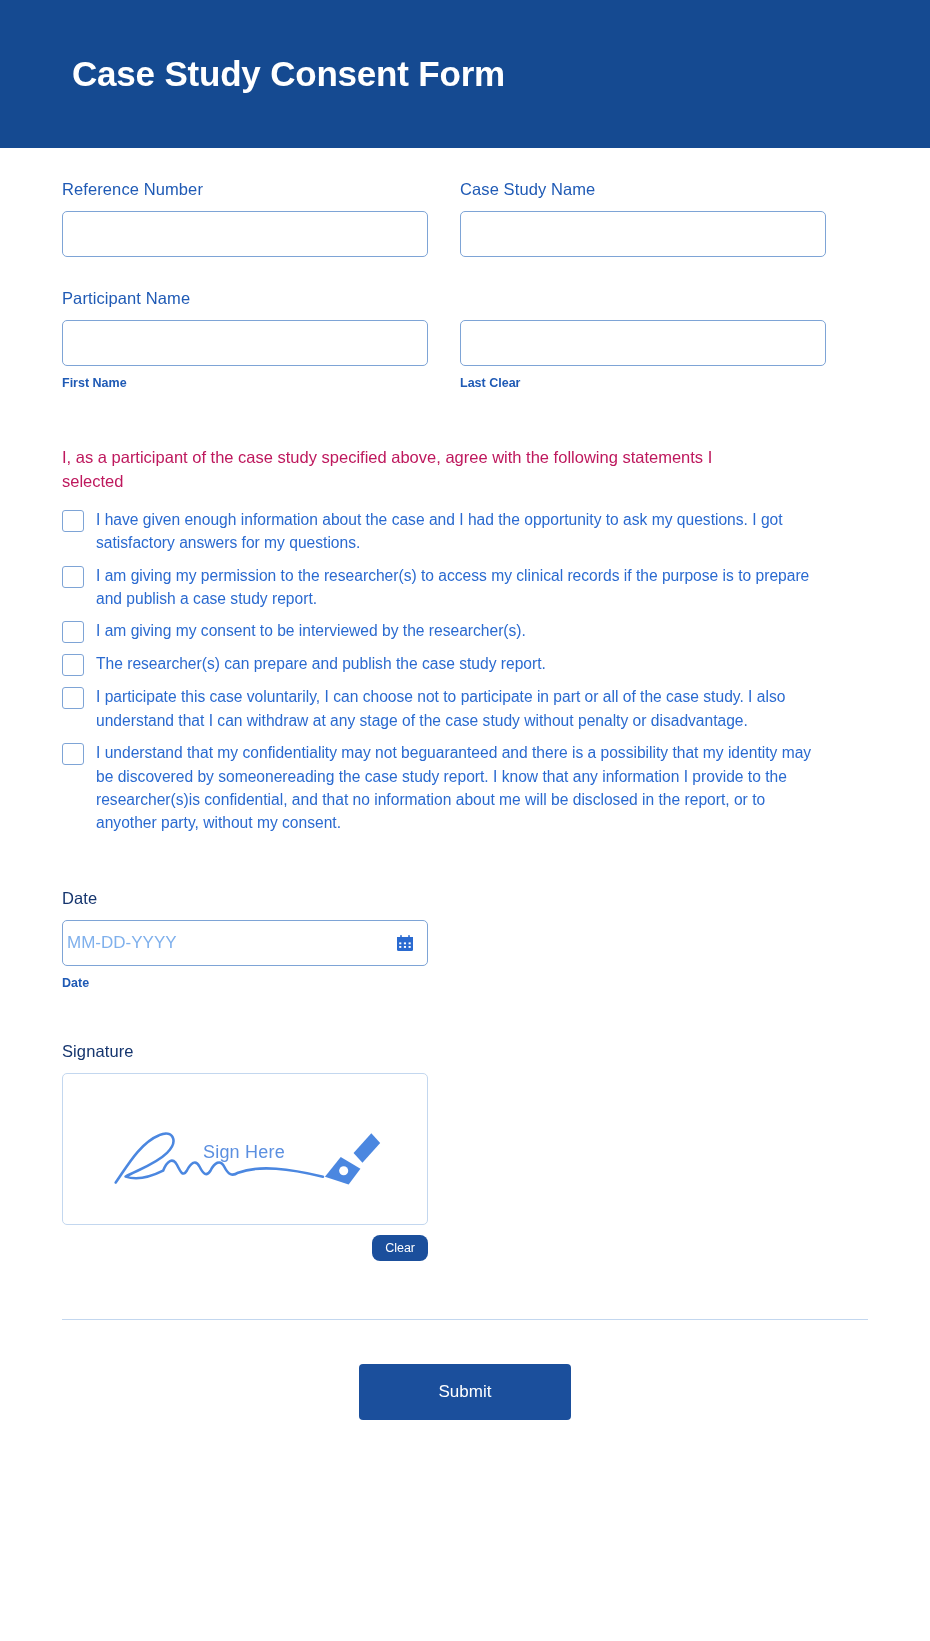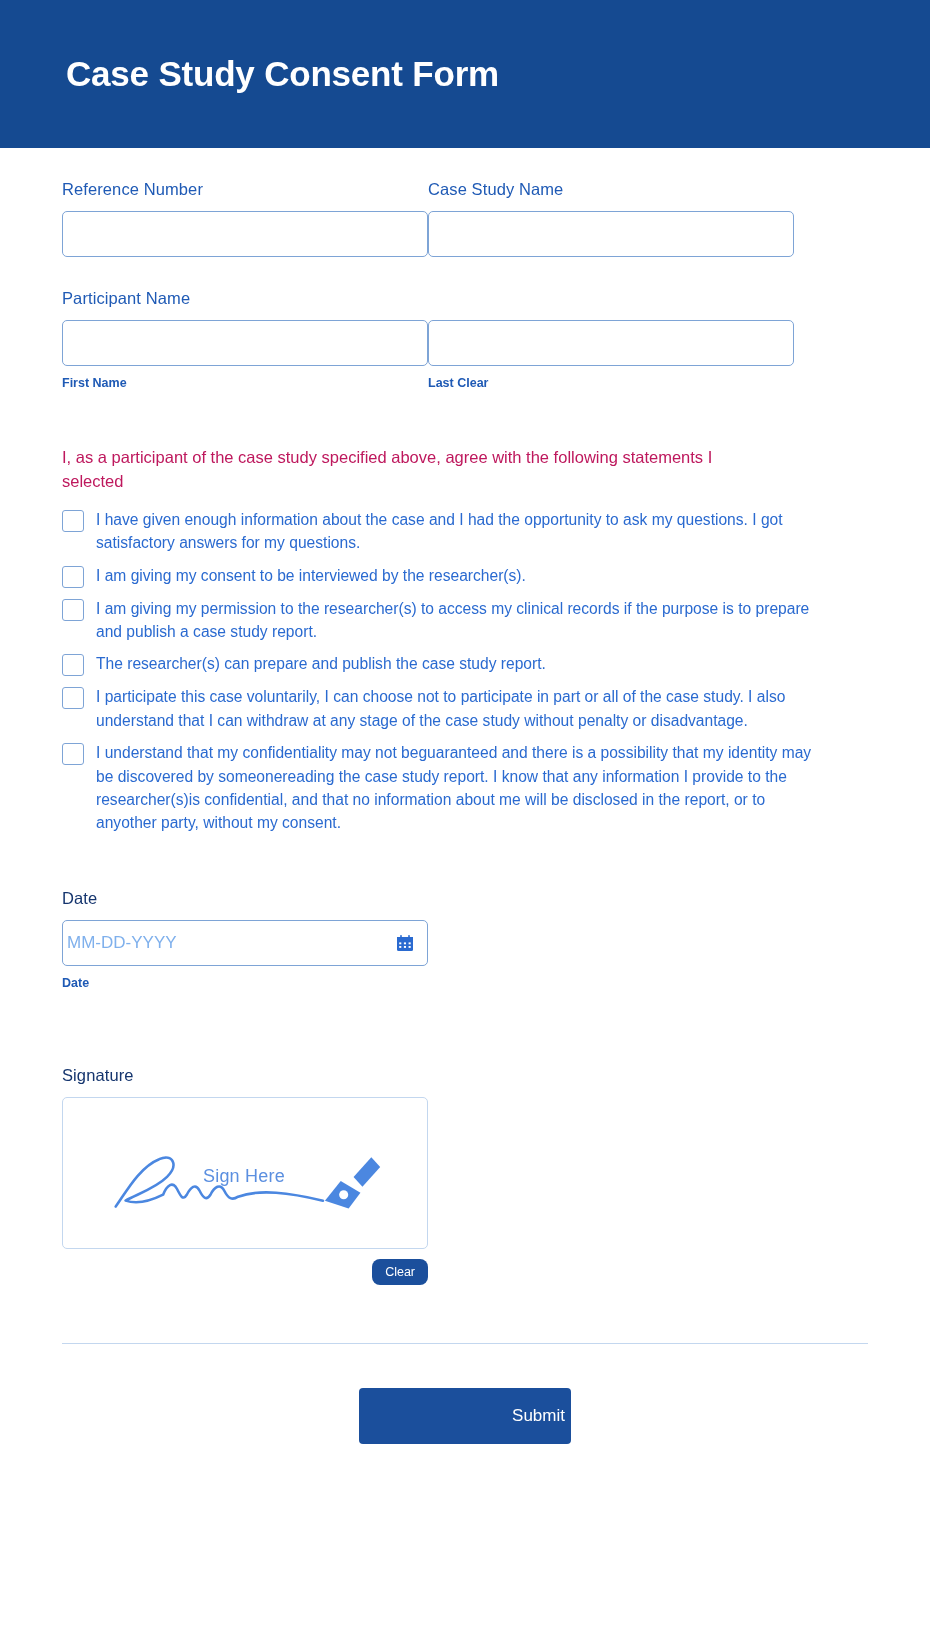--- a/index.html
+++ b/index.html
@@ -19,30 +19,31 @@
     height: 148px;
     padding: 0 62px;
     display: flex;
     align-items: center;
   }
   .form-title {
     color: #ffffff;
     font-size: 35px;
     font-weight: bold;
     letter-spacing: -0.2px;
-    margin: 4px;
+    margin: 10px;
   }
 
   
   .form-body {
     padding: 0 62px;
   }
 
   .row {
     display: flex;
+    gap: 32px;
   }
   .col {
     width: 366px;
     flex: 0 0 366px;
   }
 
   .field-label {
     font-size: 16.5px;
     color: #1f5ab5;
     font-weight: 500;
@@ -186,21 +187,20 @@
   .submit-btn {
     background: #1b4f9c;
     color: #ffffff;
     border: none;
     border-radius: 4px;
     width: 212px;
     height: 56px;
     font-size: 17px;
     cursor: pointer;
     font-family: "Liberation Sans", sans-serif;
-    text-align: right;
   }
 </style>
 </head>
 <body>
 
 <div class="form-header">
   <h1 class="form-title">Case Study Consent Form</h1>
 </div>
 
 <div class="form-body">
@@ -232,25 +232,25 @@
 
   <div>
     <div class="consent-intro">I, as a participant of the case study specified above, agree with the following statements I selected</div>
 
     <div class="check-item">
       <div class="checkbox"></div>
       <div class="check-text">I have given enough information about the case and I had the opportunity to ask my questions. I got satisfactory answers for my questions.</div>
     </div>
     <div class="check-item">
       <div class="checkbox"></div>
+      <div class="check-text">I am giving my permission to the researcher(s) to access my clinical records if the purpose is to prepare and publish a case study report.</div>
+    </div>
+    <div class="check-item">
+      <div class="checkbox"></div>
       <div class="check-text">I am giving my consent to be interviewed by the researcher(s).</div>
-    </div>
-    <div class="check-item">
-      <div class="checkbox"></div>
-      <div class="check-text">I am giving my permission to the researcher(s) to access my clinical records if the purpose is to prepare and publish a case study report.</div>
     </div>
     <div class="check-item">
       <div class="checkbox"></div>
       <div class="check-text">The researcher(s) can prepare and publish the case study report.</div>
     </div>
     <div class="check-item">
       <div class="checkbox"></div>
       <div class="check-text">I participate this case voluntarily, I can choose not to participate in part or all of the case study. I also understand that I can withdraw at any stage of the case study without penalty or disadvantage.</div>
     </div>
     <div class="check-item">
@@ -273,21 +273,21 @@
         <rect x="12.6" y="8.4" width="2.1" height="1.9" fill="#ffffff"></rect>
         <rect x="3.2" y="12" width="2.1" height="1.9" fill="#ffffff"></rect>
         <rect x="7.9" y="12" width="2.1" height="1.9" fill="#ffffff"></rect>
         <rect x="12.6" y="12" width="2.1" height="1.9" fill="#ffffff"></rect>
       </svg>
     </div>
     <div class="sub-label">Date</div>
   </div>
 
   <div>
-    <div class="field-label dark" style="margin-top:76px">Signature</div>
+    <div class="field-label dark" style="margin-top:52px">Signature</div>
     <div class="sig-pad">
       <svg class="sig-art" viewBox="0 0 366 152">
         <path d="M52 110 C62 96, 76 70, 96 62 C110 56, 116 68, 104 80 C92 92, 72 98, 62 104 C74 108, 88 104, 100 98
                  C104 88, 110 84, 114 92 C118 100, 120 104, 124 98 C128 90, 133 86, 137 94 C141 102, 144 104, 148 98
                  C152 90, 158 86, 162 94 C166 102, 170 104, 176 100 C198 92, 228 96, 262 104" fill="none" stroke="#4b87e0" stroke-width="2.6" stroke-linecap="round" stroke-linejoin="round"></path>
         <g>
           <path d="M264 104 L280 84 L300 96 L288 112 Z" fill="#4b87e0"></path>
           <circle cx="283" cy="98" r="4.6" fill="#ffffff"></circle>
           <path d="M293 80 L311 60 L320 70 L302 90 Z" fill="#4b87e0"></path>
         </g>

